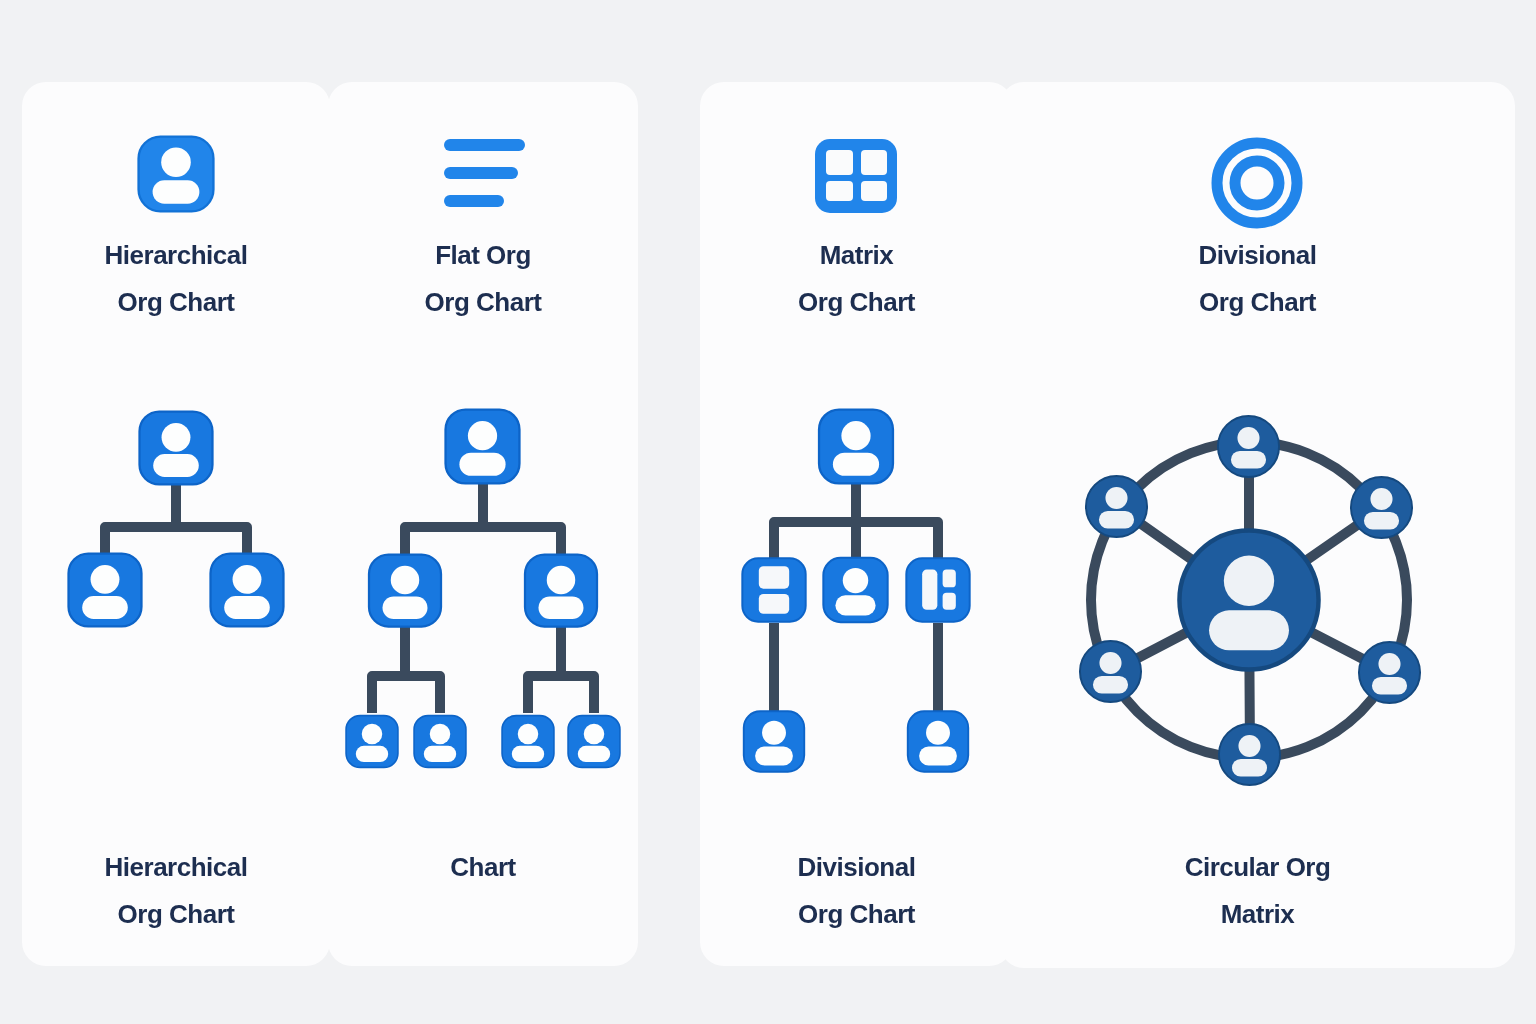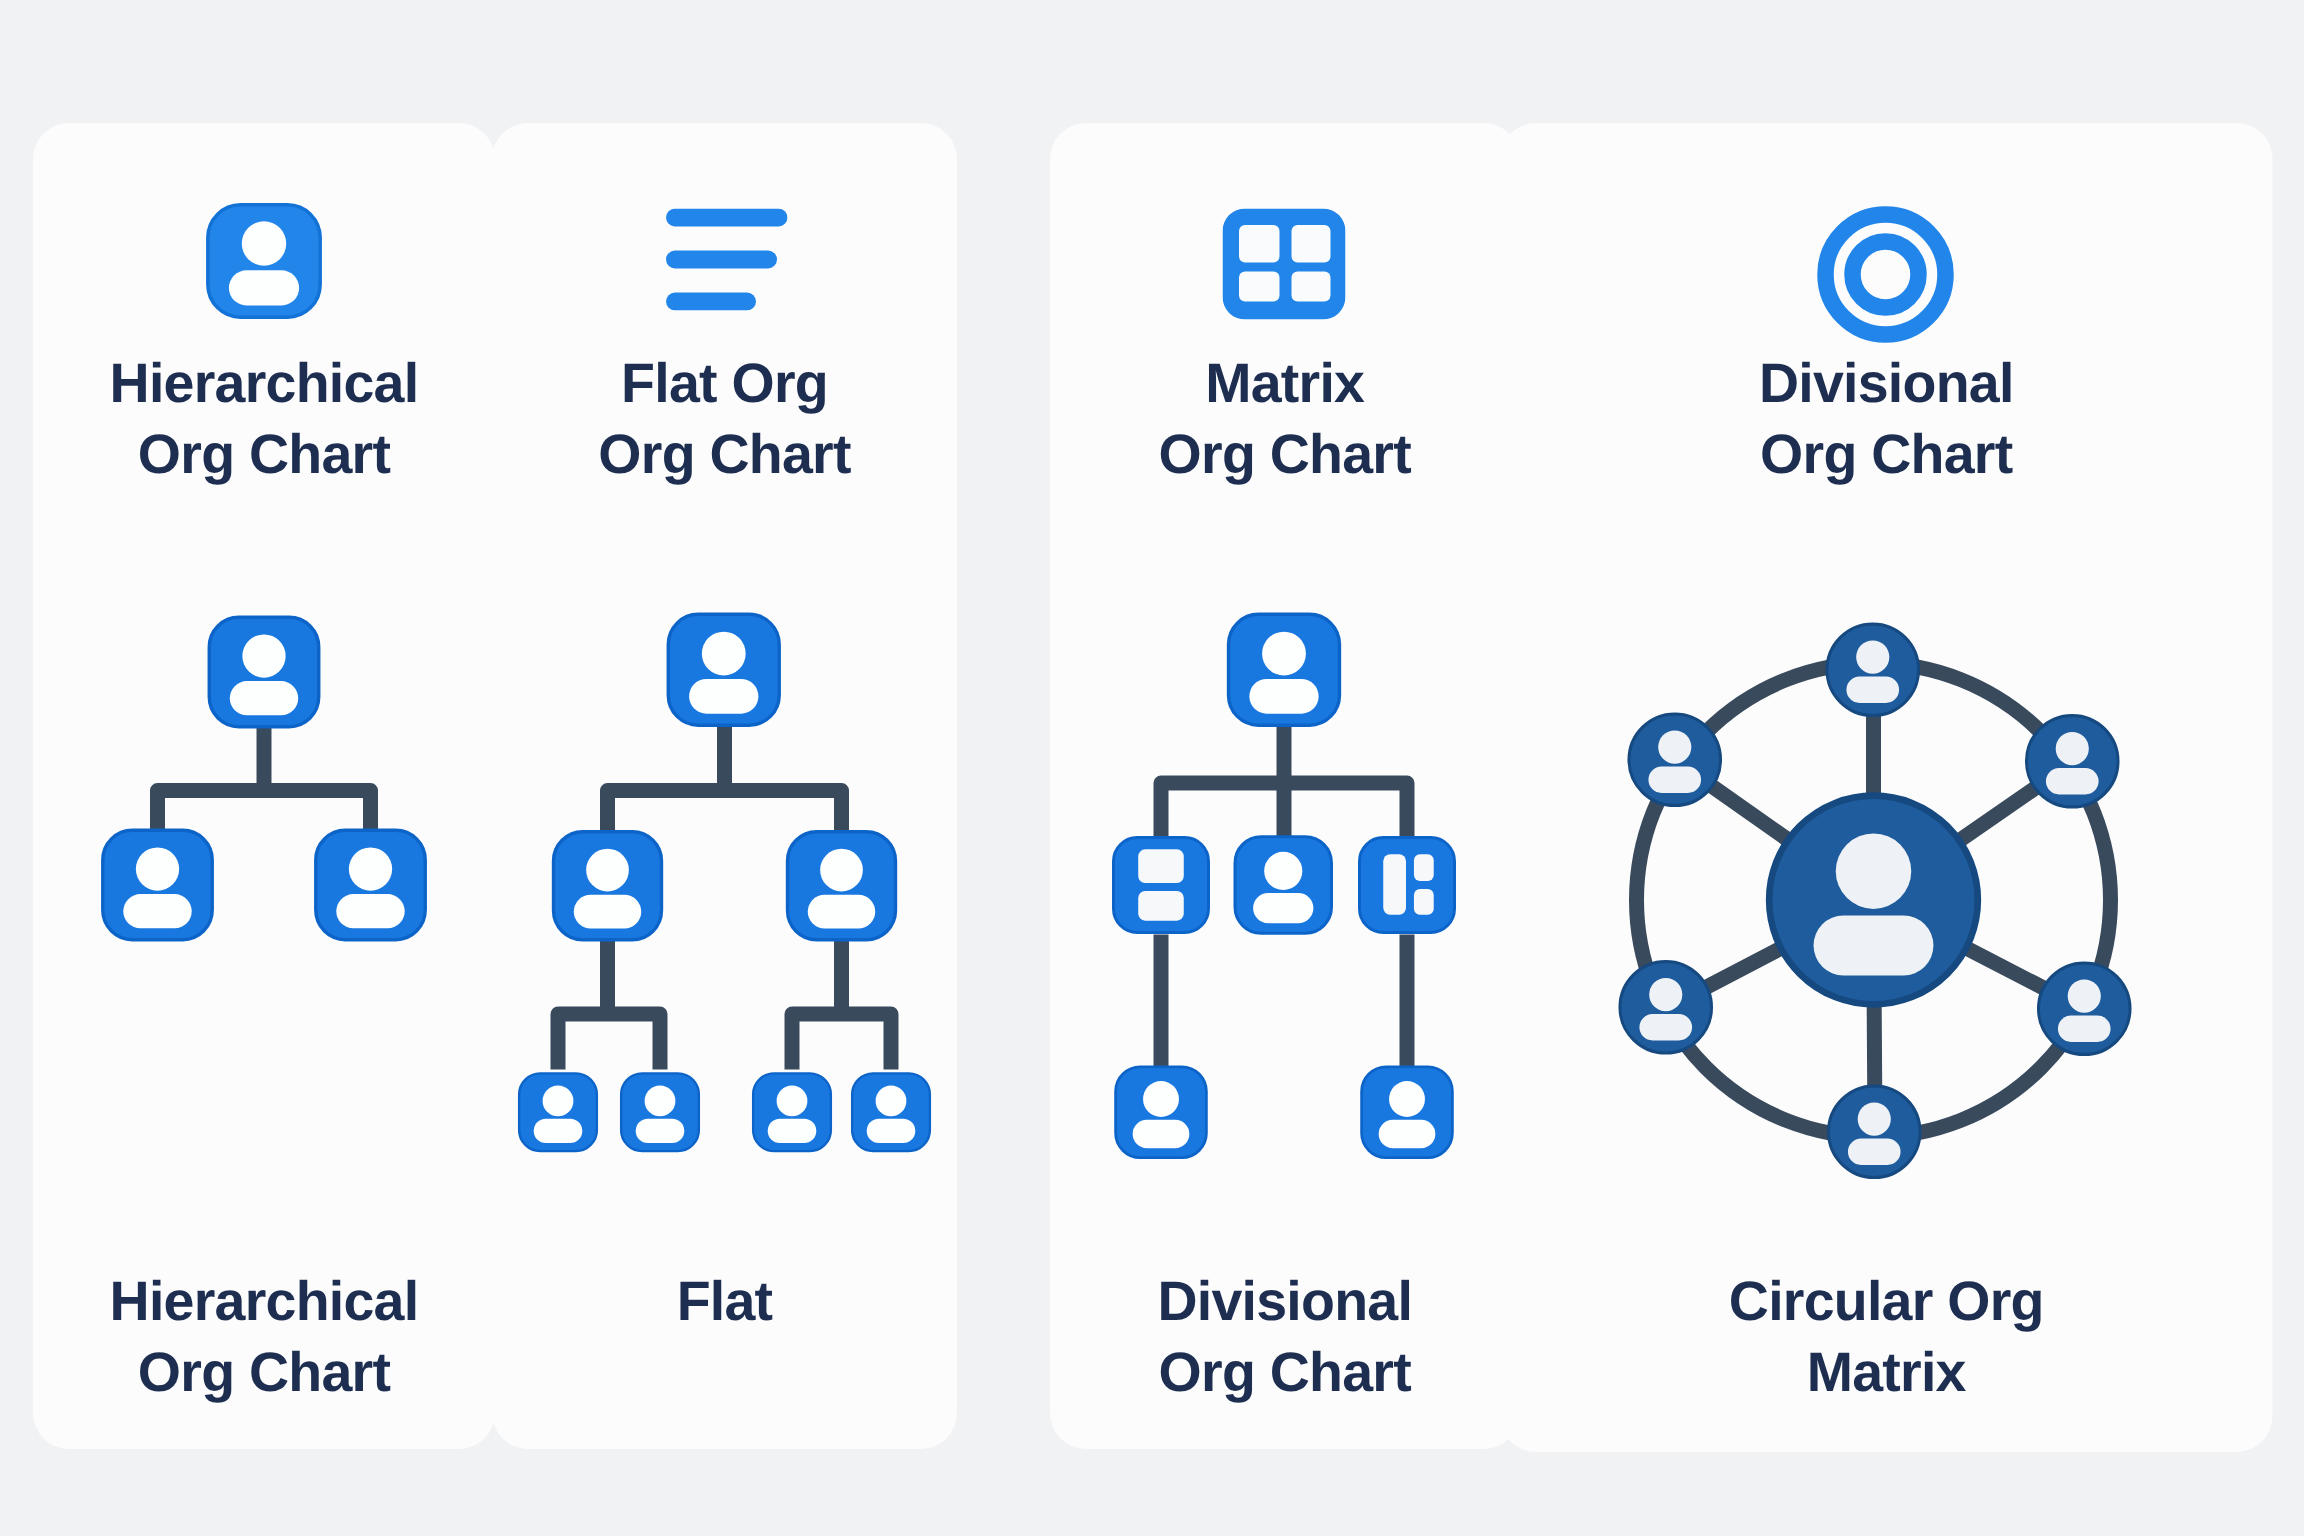--- a/index.html
+++ b/index.html
@@ -5,21 +5,21 @@
   html,body{margin:0;padding:0;background:#f1f2f4;}
   .canvas{position:relative;width:1536px;height:1024px;background:#f1f2f4;overflow:hidden;
           font-family:"Liberation Sans", sans-serif;}
   .card{position:absolute;top:82px;height:884px;background:#fcfcfd;border-radius:24px;}
   .card1{left:22px;width:308px;}
   .card2{left:328px;width:310px;}
   .card3{left:700px;width:313px;}
   .card4{left:1000px;width:515px;height:886px;}
   .hicon{position:absolute;}
   .card-title,.card-bottom{position:absolute;left:0;width:100%;text-align:center;
-      font-weight:bold;font-size:37px;line-height:47px;letter-spacing:-0.5px;color:#1d2e50;}
+      font-weight:bold;font-size:26px;line-height:47px;letter-spacing:-0.5px;color:#1d2e50;}
   .card-title{top:150px;}
   .card-bottom{top:762px;}
   .diagram{position:absolute;}
   .link{fill:none;stroke:#3a4a5d;stroke-width:10;stroke-linejoin:round;stroke-linecap:butt;}
   .ring{fill:none;stroke:#3a4a5d;stroke-width:10;}
   .bar{fill:#2185ea;}
 </style>
 </head>
 <body>
 
@@ -96,21 +96,21 @@
       <path class="link" d="M200 305 V 268 H 266 V 305"></path>
       <use href="#person-node" x="116" y="0" width="77" height="77"></use>
       <use href="#person-node" x="39" y="145" width="76" height="75"></use>
       <use href="#person-node" x="195" y="145" width="76" height="75"></use>
       <use href="#person-node" x="17" y="302" width="54" height="63"></use>
       <use href="#person-node" x="85" y="302" width="54" height="63"></use>
       <use href="#person-node" x="173" y="302" width="54" height="63"></use>
       <use href="#person-node" x="239" y="302" width="54" height="63"></use>
     </svg>
     <div class="card-bottom">
-      <div>Flat</div>
+      <div>Chart</div>
       <div></div>
     </div>
   </div>
 
   <div class="card card3">
     <svg class="hicon" style="left:115px;top:57px" width="82" height="74" viewBox="0 0 82 74">
       <rect x="0" y="0" width="82" height="74" rx="15" fill="#2185ea"></rect>
       <rect x="11" y="11" width="27" height="25" rx="4" fill="#fafbfc"></rect>
       <rect x="46" y="11" width="26" height="25" rx="4" fill="#fafbfc"></rect>
       <rect x="11" y="42" width="27" height="20" rx="4" fill="#fafbfc"></rect>

